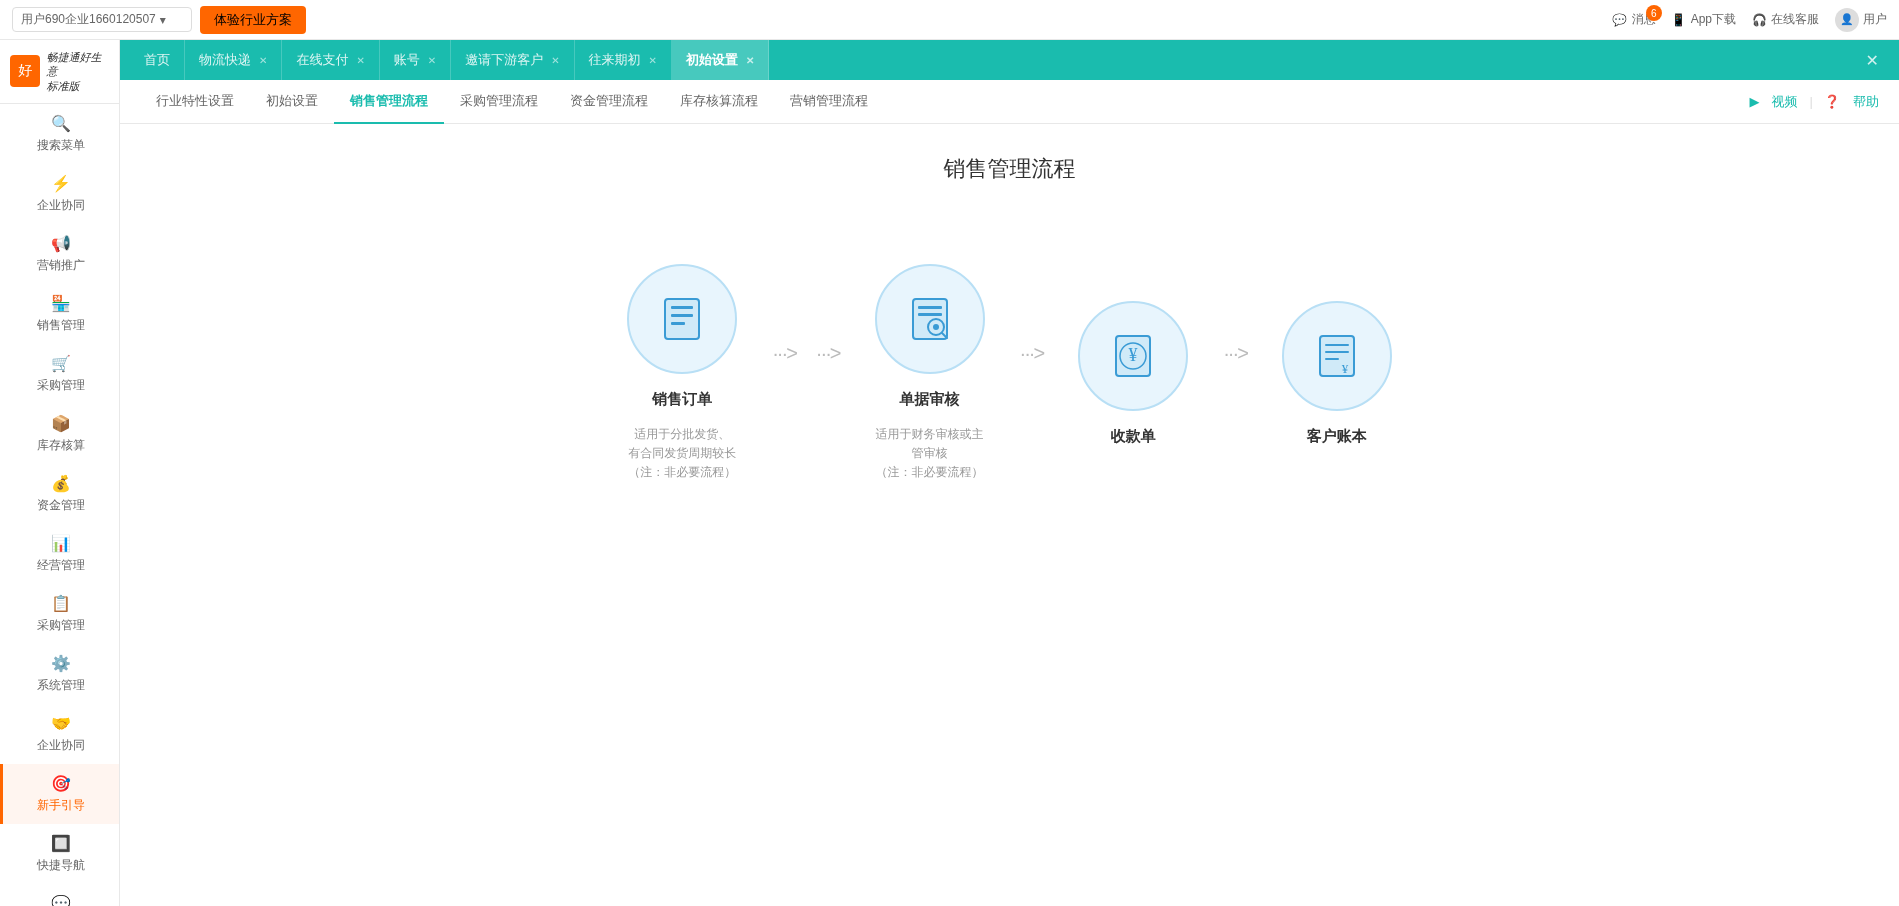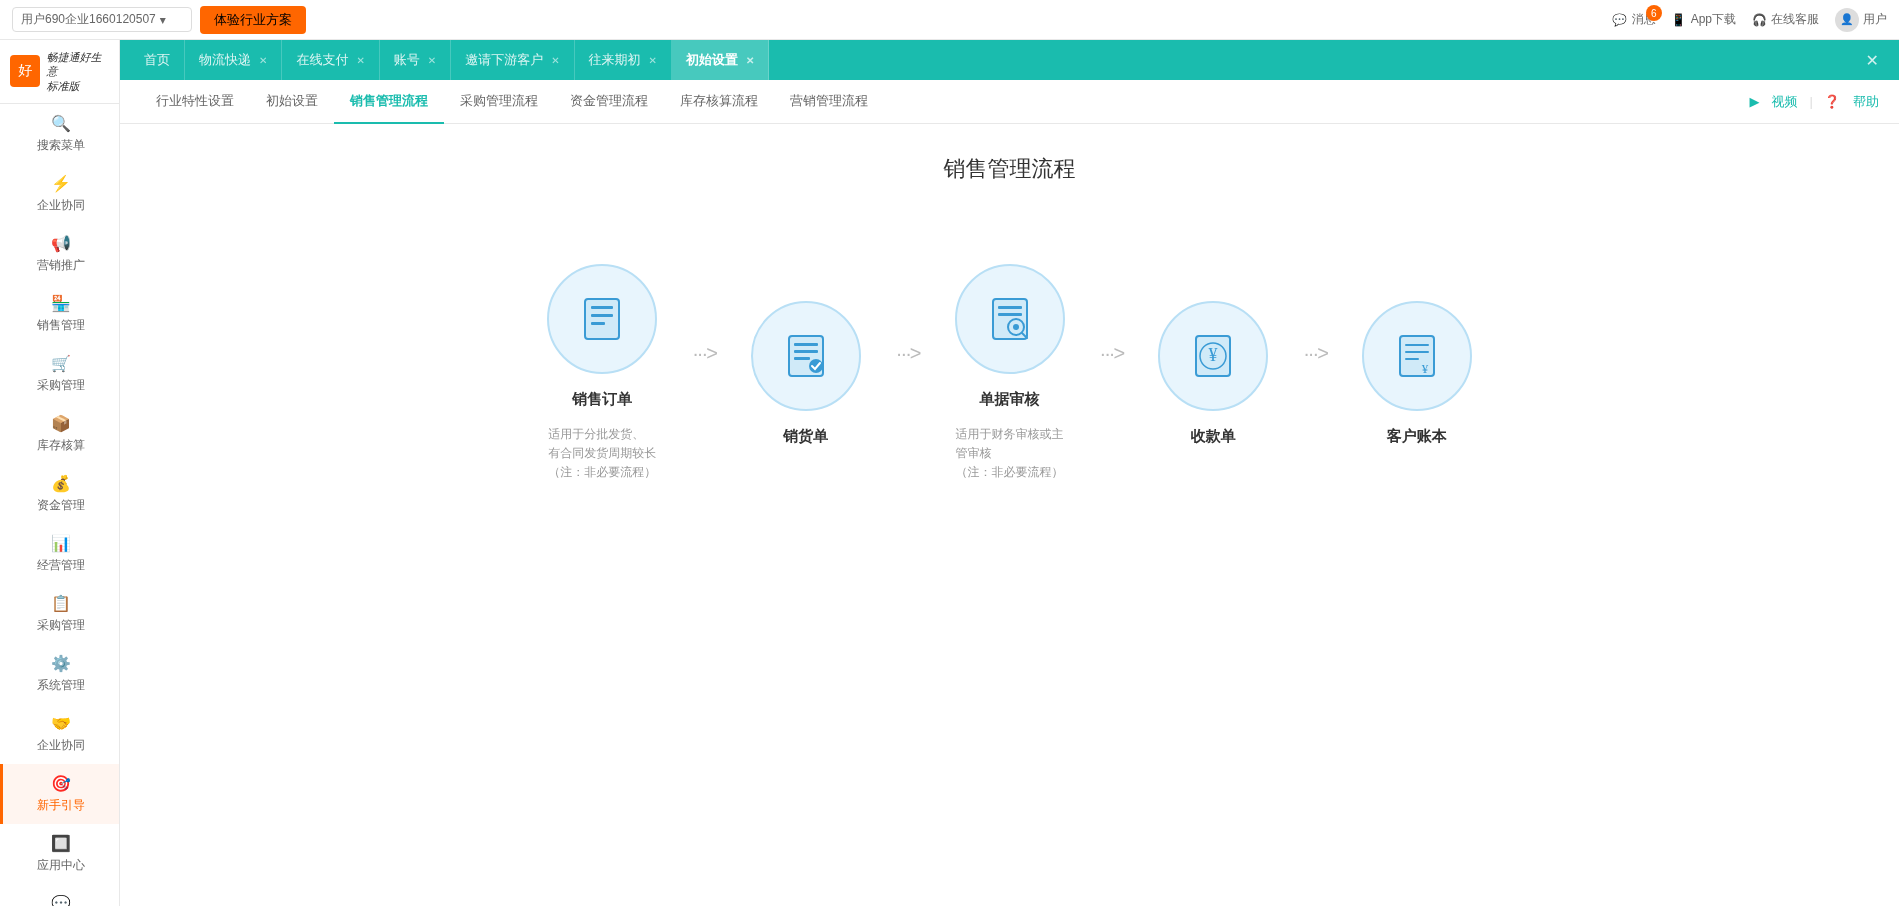--- a/index.html
+++ b/index.html
@@ -48,21 +48,21 @@
     
     .page-content { flex: 1; background: #fff; overflow-y: auto; padding: 30px 20px; }
     .page-title { text-align: center; font-size: 22px; color: #333; margin-bottom: 60px; font-weight: normal; }
 
     
     .flow-diagram { display: flex; align-items: center; justify-content: center; gap: 0; padding: 20px 40px; }
     .flow-step { display: flex; flex-direction: column; align-items: center; gap: 16px; min-width: 160px; }
     .flow-circle { width: 110px; height: 110px; border-radius: 50%; border: 2px solid #b8dff5; background: #e8f5fd; display: flex; align-items: center; justify-content: center; }
     .flow-circle svg { width: 50px; height: 50px; }
     .flow-label { font-size: 15px; color: #333; font-weight: bold; }
-    .flow-desc { font-size: 12px; color: #999; text-align: left; line-height: 1.6; }
+    .flow-desc { font-size: 12px; color: #999; text-align: center; line-height: 1.6; }
     .flow-arrow { color: #bbb; font-size: 20px; padding: 0 10px; margin-top: -40px; display: flex; align-items: center; letter-spacing: -2px; }
   </style>
 </head>
 <body>
 
 <div class="top-bar">
   <div class="top-bar-left">
     <div class="user-select">
       <span>用户690企业1660120507</span>
       <span>▾</span>
@@ -145,21 +145,21 @@
         <div class="nav-item">
           <span class="nav-icon">🤝</span>
                      <span>企业协同</span>
         </div>
         <div class="nav-item active">
           <span class="nav-icon">🎯</span>
                      <span>新手引导</span>
         </div>
         <div class="nav-item">
           <span class="nav-icon">🔲</span>
-                     <span>应用中心</span>
+                     <span>快捷导航</span>
         </div>
         <div class="nav-item">
           <span class="nav-icon">💬</span>
                      </div>
       </div>
 
     <div style="flex:1"></div>
 
   </div>
 
@@ -230,33 +230,20 @@
       <rect x="14" y="20" width="22" height="3" rx="1" fill="#3a9bd5"></rect>
       <rect x="14" y="28" width="14" height="3" rx="1" fill="#3a9bd5"></rect>
     </svg>
             </div>
             <div class="flow-label">销售订单</div>
             <div class="flow-desc" style="white-space: pre-line;">适用于分批发货、
 有合同发货周期较长
 （注：非必要流程）</div>
           </div>
           <div class="flow-arrow">···&gt;</div>
-          <div class="flow-step">
-            <div class="flow-circle">
-              <svg viewBox="0 0 50 50" fill="none" xmlns="http://www.w3.org/2000/svg">
-      <rect x="8" y="5" width="34" height="40" rx="3" fill="#d0eaf8" stroke="#3a9bd5" stroke-width="2"></rect>
-      <rect x="13" y="12" width="24" height="3" rx="1" fill="#3a9bd5"></rect>
-      <rect x="13" y="19" width="24" height="3" rx="1" fill="#3a9bd5"></rect>
-      <rect x="13" y="26" width="16" height="3" rx="1" fill="#3a9bd5"></rect>
-      <circle cx="35" cy="35" r="7" fill="#3a9bd5"></circle>
-      <path d="M31 35 L34 38 L39 32" stroke="#fff" stroke-width="2" stroke-linecap="round"></path>
-    </svg>
-            </div>
-            <div class="flow-label">销货单</div>
-          </div>
           <div class="flow-arrow">···&gt;</div>
           <div class="flow-step">
             <div class="flow-circle">
               <svg viewBox="0 0 50 50" fill="none" xmlns="http://www.w3.org/2000/svg">
       <rect x="8" y="5" width="34" height="40" rx="3" fill="#d0eaf8" stroke="#3a9bd5" stroke-width="2"></rect>
       <rect x="13" y="12" width="24" height="3" rx="1" fill="#3a9bd5"></rect>
       <rect x="13" y="19" width="24" height="3" rx="1" fill="#3a9bd5"></rect>
       <circle cx="31" cy="33" r="8" fill="none" stroke="#3a9bd5" stroke-width="2"></circle>
       <circle cx="31" cy="33" r="3" fill="#3a9bd5"></circle>
       <line x1="37" y1="39" x2="42" y2="44" stroke="#3a9bd5" stroke-width="2" stroke-linecap="round"></line>

